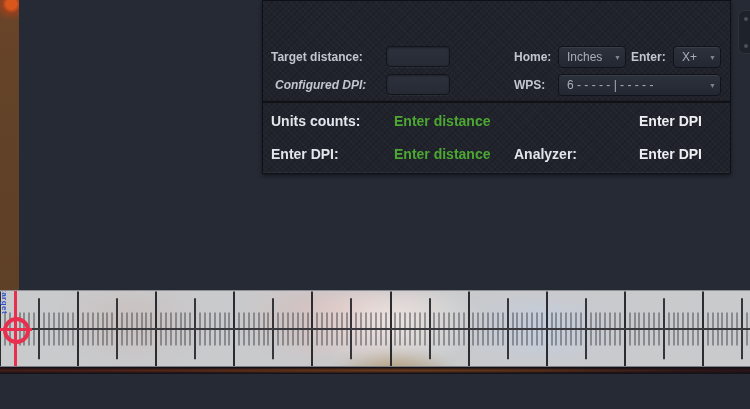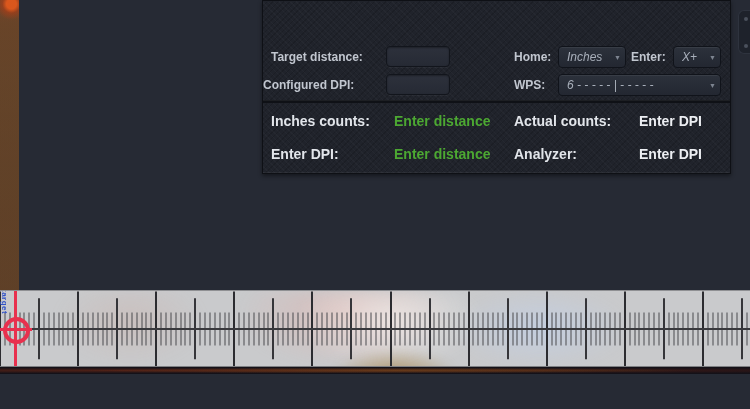--- a/index.html
+++ b/index.html
@@ -33,21 +33,21 @@
   .panel-title { color:#f1f3f6; font-size:14px; font-weight:600; letter-spacing:.2px; }
 
   .flabel { position:absolute; color:#c1c6cf; font-size:12px; font-weight:bold; white-space:nowrap; }
   .tinput { position:absolute; width:64px; height:21px; border-radius:4px;
     background:linear-gradient(180deg,#2d313c,#262a34); border:1px solid #12151c;
     box-shadow:inset 0 1px 2px rgba(0,0,0,.35), 0 1px 0 rgba(255,255,255,.04);
     color:#cdd2da; font-size:12px; padding:0 5px; outline:none; }
   .select { position:absolute; height:22px; border-radius:4px; cursor:pointer;
     background:linear-gradient(180deg,#2c313b,#232731); border:1px solid #10131a;
     box-shadow:inset 0 1px 0 rgba(255,255,255,.06);
-    display:flex; align-items:center; color:#a8afba; font-size:12px; padding:0 4px 0 8px;font-style:italic; }
+    display:flex; align-items:center; color:#a8afba; font-size:12px; padding:0 4px 0 8px; }
   .select .val { flex:1; white-space:nowrap; overflow:hidden; }
   .select .arrow { color:#7d8490; font-size:7px; margin-left:4px; }
 
   .divider { position:absolute; left:0; top:99px; width:100%; height:3px;
     background:#0f1116; border-top:1px solid rgba(255,255,255,.06); }
 
   .rlabel { position:absolute; color:#e2e5ea; font-size:14px; font-weight:bold; white-space:nowrap; }
   .rvalue { position:absolute; color:#eceef2; font-size:14px; font-weight:bold; white-space:nowrap; }
   .rvalue.green { color:var(--accent-green,#4ca832); }
 
@@ -112,33 +112,32 @@
     <div class="select" style="left:295px; top:45px; width:68px;">
       <span class="val">Inches</span>
       <span class="arrow">▼</span>
     </div>
     <span class="flabel" style="left:368px; top:49px;">Enter:</span>
     <div class="select" style="left:410px; top:45px; width:48px;">
       <span class="val">X+</span>
       <span class="arrow">▼</span>
     </div>
 
-    <span class="flabel" style="left:0; top:77px;">Configured DPI:</span>
+    <span class="flabel" style="left:12px; top:77px;font-style:italic;">Configured DPI:</span>
     <input class="tinput" style="left: 123px; top: 73px;" type="text" value="">
     <span class="flabel" style="left:251px; top:77px;">WPS:</span>
     <div class="select" style="left:295px; top:73px; width:163px;">
       <span class="val">6   - - - - - | - - - - -</span>
       <span class="arrow">▼</span>
     </div>
 
     <div class="divider"></div>
 
-    <span class="rlabel" style="left:8px;   top:112px;">Inches counts:</span>
+    <span class="rlabel" style="left:8px;   top:112px;">Units counts:</span>
     <span class="rvalue green" style="left:131px; top:112px;">Enter distance</span>
-    <span class="rlabel" style="left:251px; top:112px;">Actual counts:</span>
     <span class="rvalue" style="left:376px; top:112px;">Enter DPI</span>
     <span class="rlabel" style="left:8px;   top:145px;">Enter DPI:</span>
     <span class="rvalue green" style="left:131px; top:145px;">Enter distance</span>
     <span class="rlabel" style="left:251px; top:145px;">Analyzer:</span>
     <span class="rvalue" style="left:376px; top:145px;">Enter DPI</span>
   </div>
 
   <div class="side-fragment">
     <i class="d1"></i>
     <i class="d2"></i>

